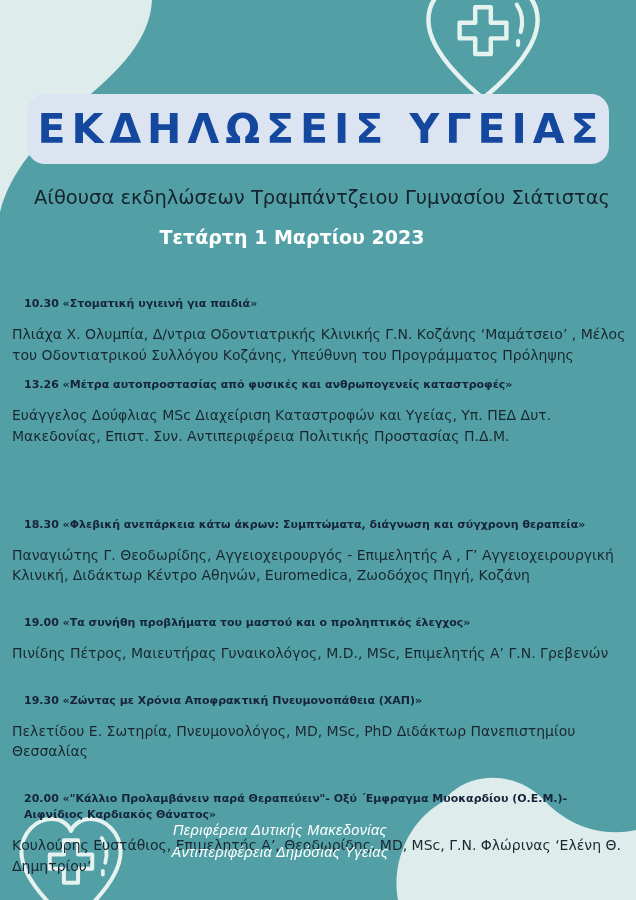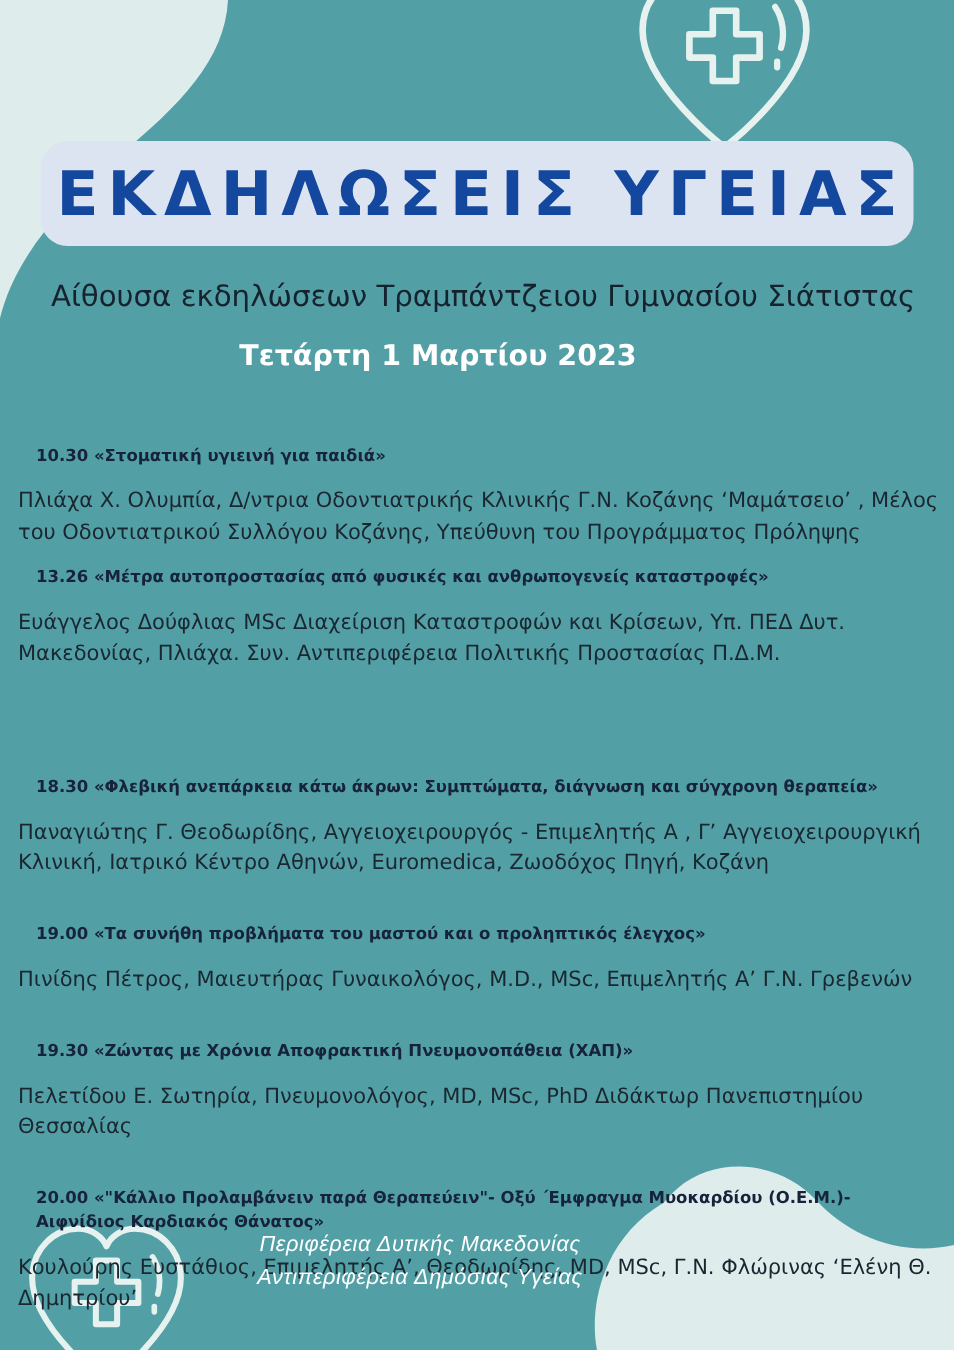--- a/index.html
+++ b/index.html
@@ -181,28 +181,28 @@
 
   <div class="program">
 
     <div class="entry">
       <p class="entry-title">10.30  «Στοματική υγιεινή για παιδιά»</p>
       <p class="entry-speaker">Πλιάχα Χ. Ολυμπία, Δ/ντρια Οδοντιατρικής Κλινικής Γ.Ν. Κοζάνης ‘Μαμάτσειο’ , Μέλος του Οδοντιατρικού Συλλόγου Κοζάνης, Υπεύθυνη του Προγράμματος Πρόληψης</p>
     </div>
 
     <div class="entry">
       <p class="entry-title">13.26 «Μέτρα αυτοπροστασίας από φυσικές και ανθρωπογενείς καταστροφές»</p>
-      <p class="entry-speaker">Ευάγγελος Δούφλιας MSc Διαχείριση Καταστροφών και Κρίσεων, Υπ. ΠΕΔ Δυτ. Μακεδονίας, Πλιάχα. Συν. Αντιπεριφέρεια Πολιτικής Προστασίας Π.Δ.Μ.</p>
+      <p class="entry-speaker">Ευάγγελος Δούφλιας MSc Διαχείριση Καταστροφών και Υγείας, Υπ. ΠΕΔ Δυτ. Μακεδονίας, Επιστ. Συν. Αντιπεριφέρεια Πολιτικής Προστασίας Π.Δ.Μ.</p>
     </div>
 
     <div class="gap-large"></div>
 
     <div class="entry">
       <p class="entry-title">18.30 «Φλεβική ανεπάρκεια κάτω άκρων: Συμπτώματα, διάγνωση και σύγχρονη θεραπεία»</p>
-      <p class="entry-speaker">Παναγιώτης Γ. Θεοδωρίδης, Αγγειοχειρουργός - Επιμελητής Α , Γ’  Αγγειοχειρουργική Κλινική, Ιατρικό Κέντρο Αθηνών, Euromedica, Ζωοδόχος Πηγή, Κοζάνη</p>
+      <p class="entry-speaker">Παναγιώτης Γ. Θεοδωρίδης, Αγγειοχειρουργός - Επιμελητής Α , Γ’  Αγγειοχειρουργική Κλινική, Διδάκτωρ Κέντρο Αθηνών, Euromedica, Ζωοδόχος Πηγή, Κοζάνη</p>
     </div>
 
     <div class="gap-small"></div>
 
     <div class="entry">
       <p class="entry-title">19.00 «Τα συνήθη προβλήματα του μαστού και ο προληπτικός έλεγχος»</p>
       <p class="entry-speaker">Πινίδης Πέτρος, Μαιευτήρας Γυναικολόγος, M.D., MSc, Επιμελητής Α’ Γ.Ν. Γρεβενών</p>
     </div>
 
     <div class="gap-small"></div>

